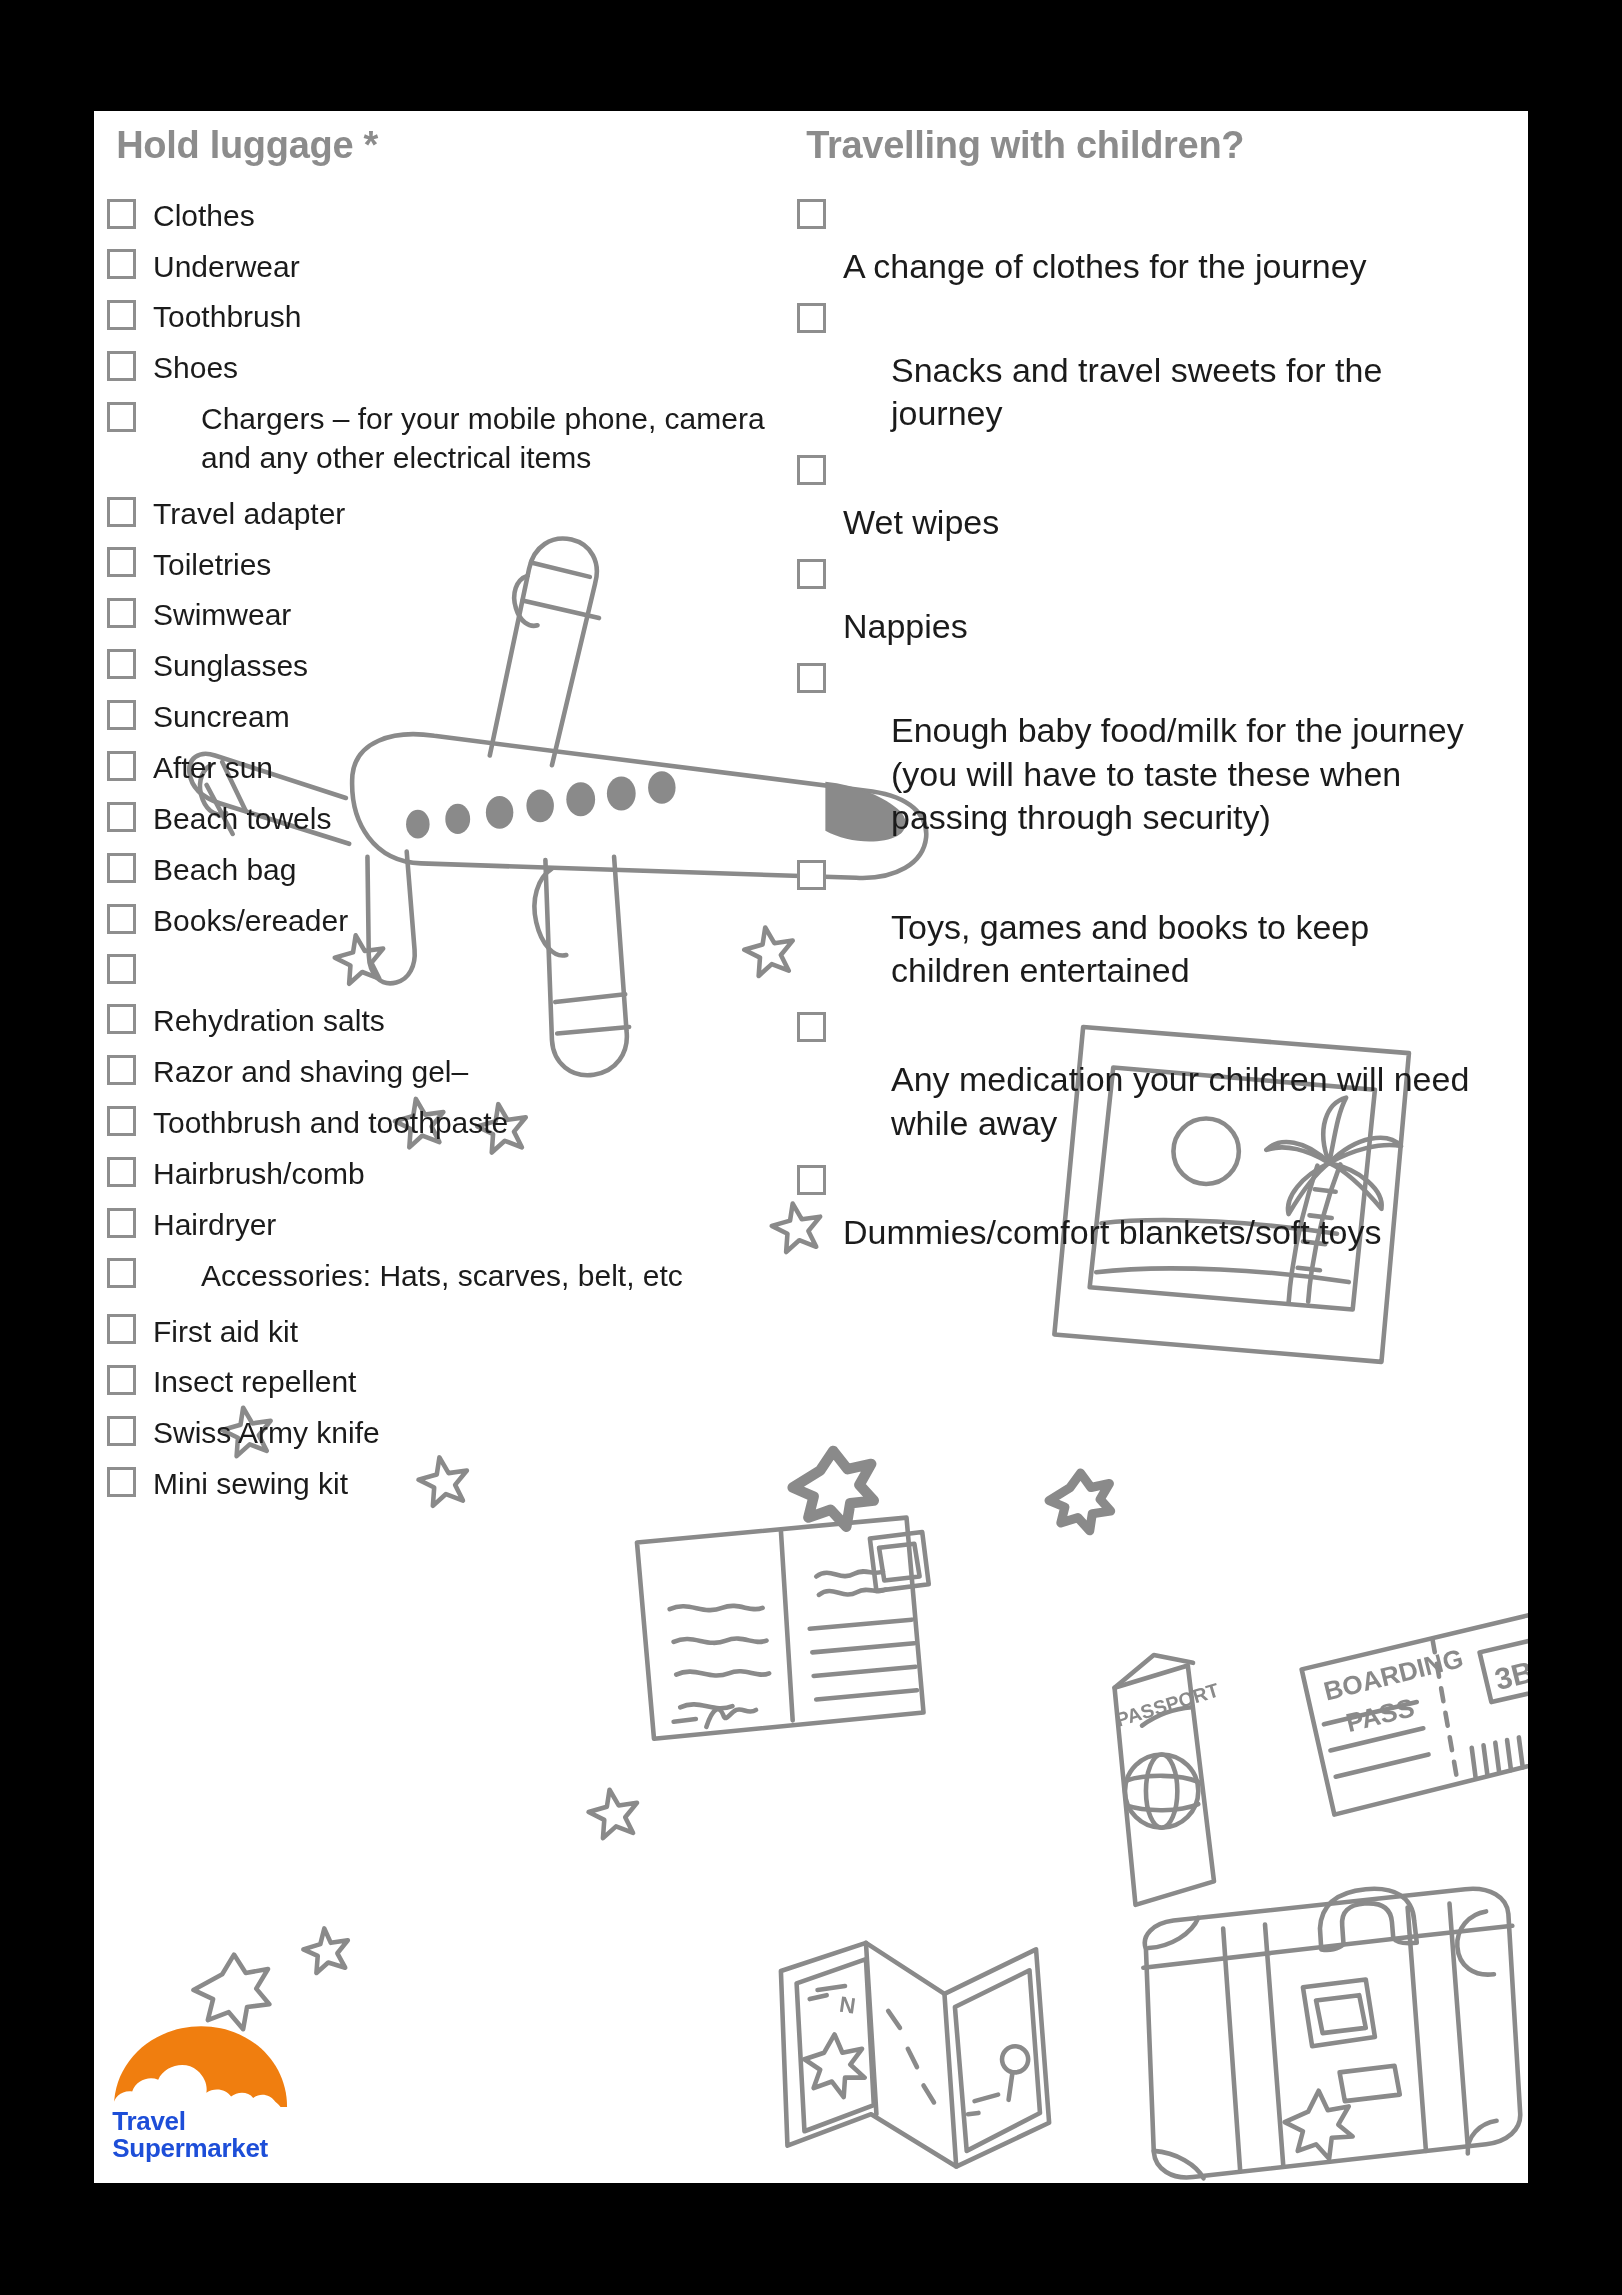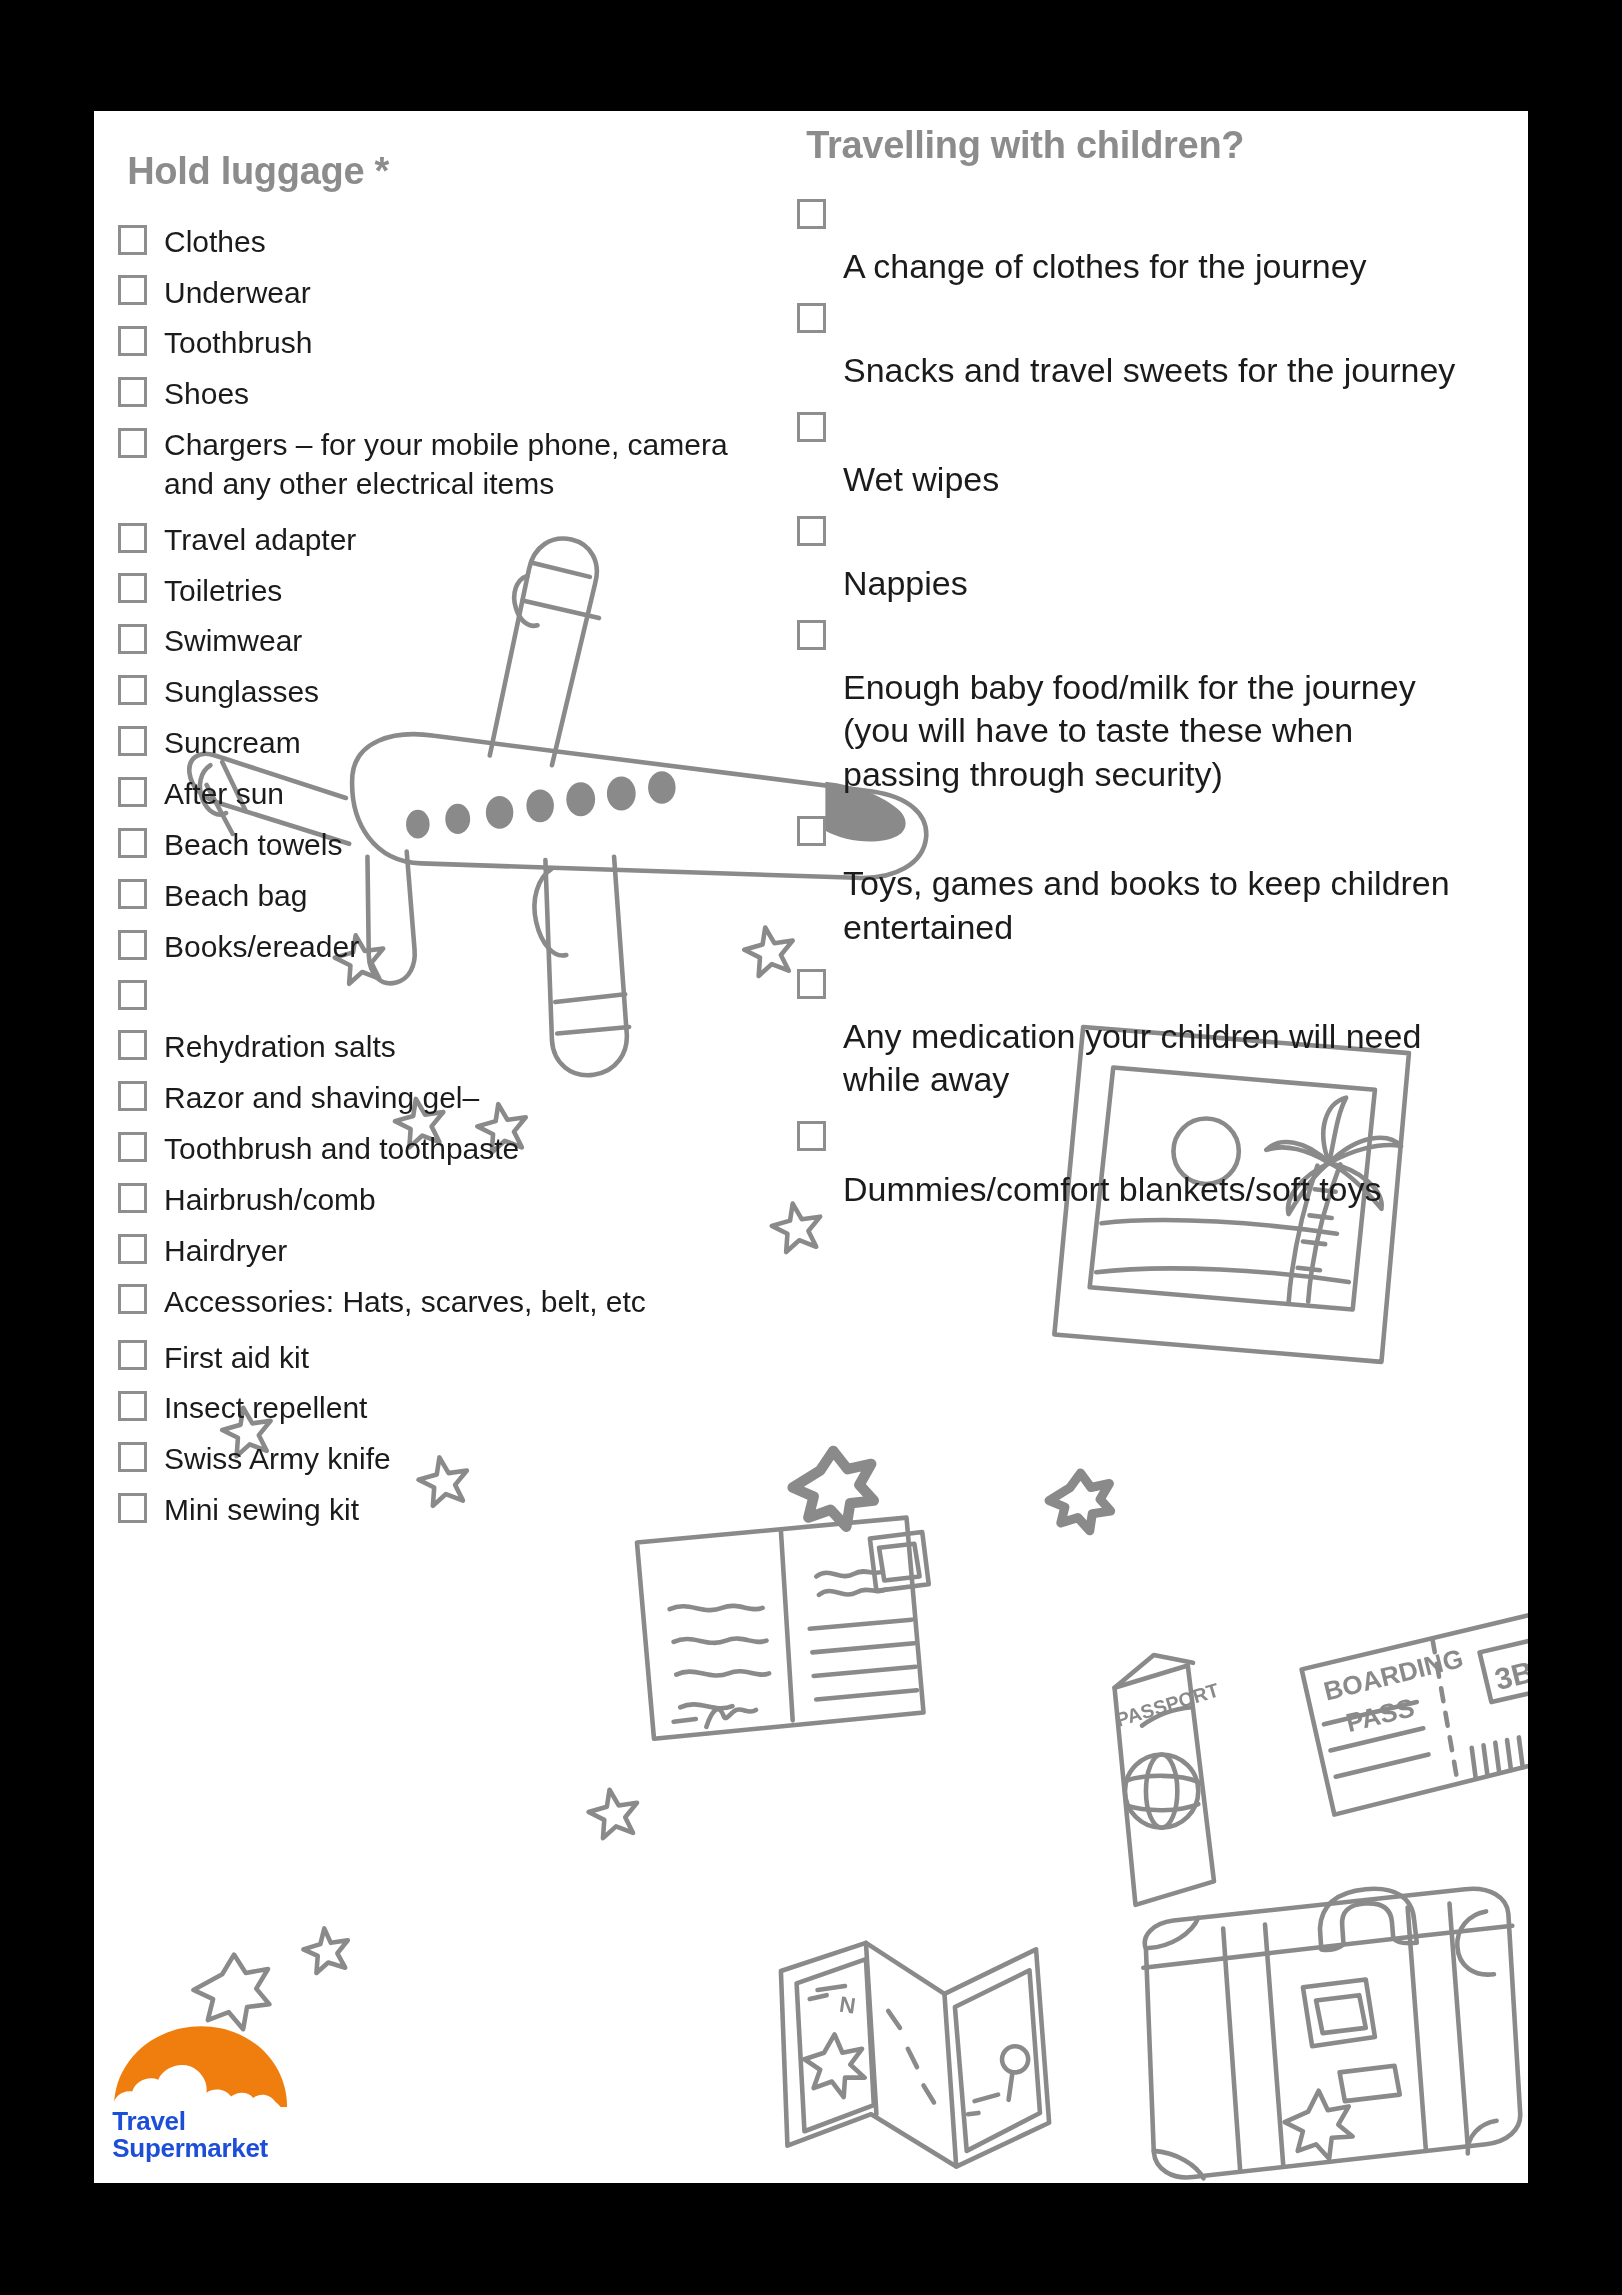--- a/index.html
+++ b/index.html
@@ -16,40 +16,40 @@
     width: 1434px; height: 2072px;
     background: #ffffff;
     overflow: hidden;
   }
 
   
   .col {
     position: absolute;
     top: 13px;
   }
-  #col-left  { left: 24px;   width: 661px; margin-top: 26px; }
+  #col-left  { left: 13px;   width: 661px; }
   #col-right { left: 703px; width: 674px; }
 
   .section-title {
     font-size: 38px;
     font-weight: bold;
     color: #8c8c8c;
     letter-spacing: -0.3px;
     margin: 0 0 29px 9.2px;
     white-space: nowrap;
   }
 
   .check-list { list-style: none; margin: 0; padding: 0; }
 
   .check-item {
     display: flex;
     align-items: flex-start;
     margin-bottom: 11.8px;
   }
-  .check-item.wrap { margin-bottom: 17px; }
+  .check-item.wrap { margin-bottom: 17px; gap: 48px; }
 
   .checkbox {
     flex: 0 0 auto;
     width: 29px; height: 30px;
     border: 3.3px solid #8e8e8e;
     background: #fff;
     margin-right: 17px;
     margin-top: 2.6px;
     box-sizing: border-box;
   }

